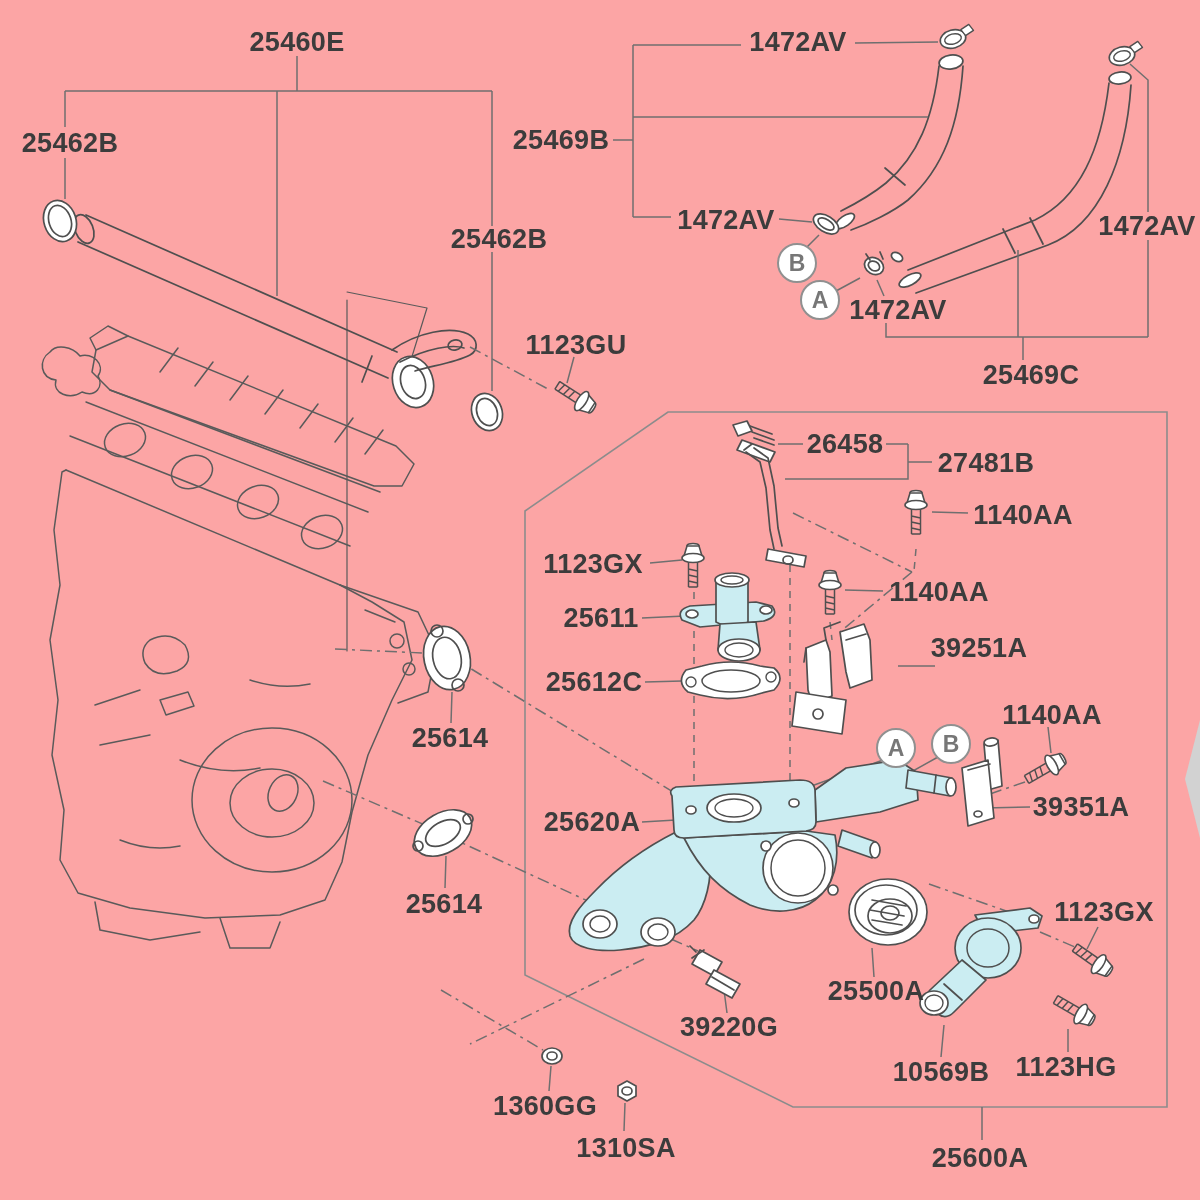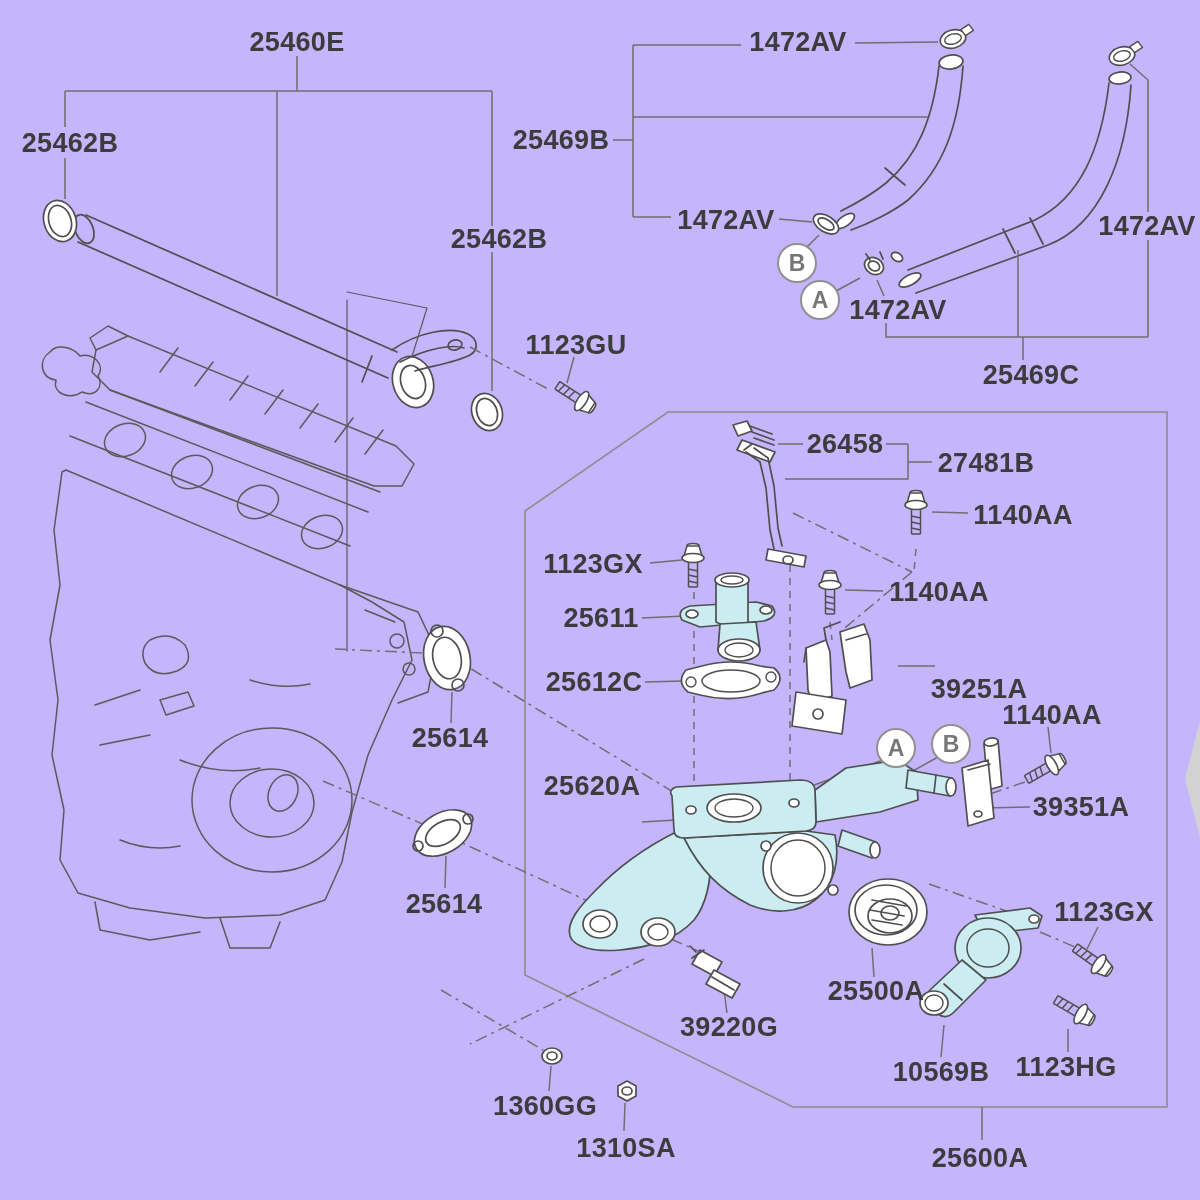--- a/index.html
+++ b/index.html
@@ -1,16 +1,16 @@
 <!DOCTYPE html>
 <html><head>
 <meta charset="utf-8">
 <style>
   html,body{margin:0;padding:0;background:#fff;}
-  #stage{position:relative;width:1200px;height:1200px;background:#c4b5fd;overflow:hidden;
+  #stage{position:relative;width:1200px;height:1200px;background:#fca5a5;overflow:hidden;
          font-family:"Liberation Sans", sans-serif;}
   #art{position:absolute;left:0;top:0;}
   .s{stroke:#4f4f4f;stroke-width:1.7;fill:none;stroke-linecap:round;stroke-linejoin:round;}
   .eng{stroke:#5a5a5a;stroke-width:1.5;fill:none;stroke-linecap:round;stroke-linejoin:round;}
   .wf{fill:#ffffff;stroke:#4f4f4f;stroke-width:1.7;stroke-linejoin:round;}
   .cy{fill:#cbedf2;stroke:#4f4f4f;stroke-width:1.7;stroke-linejoin:round;}
   .lead{stroke:#6f6f6f;stroke-width:1.5;fill:none;}
   .bound{stroke:#8c8c8c;stroke-width:1.6;fill:none;}
   .dd{stroke-dasharray:12 5 3 5;}
   .dsh{stroke-dasharray:7 6;}
@@ -332,24 +332,24 @@
 <div class="lbl" style="left:1147px;top:226px">1472AV</div>
 <div class="lbl" style="left:898px;top:310px">1472AV</div>
 <div class="lbl" style="left:1031px;top:375px">25469C</div>
 <div class="lbl" style="left:845px;top:444px">26458</div>
 <div class="lbl" style="left:986px;top:463px">27481B</div>
 <div class="lbl" style="left:1023px;top:515px">1140AA</div>
 <div class="lbl" style="left:593px;top:564px">1123GX</div>
 <div class="lbl" style="left:601px;top:618px">25611</div>
 <div class="lbl" style="left:939px;top:592px">1140AA</div>
 <div class="lbl" style="left:594px;top:682px">25612C</div>
-<div class="lbl" style="left:979px;top:689px">39251A</div>
+<div class="lbl" style="left:979px;top:648px">39251A</div>
 <div class="lbl" style="left:1052px;top:715px">1140AA</div>
 <div class="lbl" style="left:1081px;top:807px">39351A</div>
-<div class="lbl" style="left:592px;top:786px">25620A</div>
+<div class="lbl" style="left:592px;top:822px">25620A</div>
 <div class="lbl" style="left:450px;top:738px">25614</div>
 <div class="lbl" style="left:444px;top:904px">25614</div>
 <div class="lbl" style="left:876px;top:991px">25500A</div>
 <div class="lbl" style="left:729px;top:1027px">39220G</div>
 <div class="lbl" style="left:1104px;top:912px">1123GX</div>
 <div class="lbl" style="left:941px;top:1072px">10569B</div>
 <div class="lbl" style="left:1066px;top:1067px">1123HG</div>
 <div class="lbl" style="left:545px;top:1106px">1360GG</div>
 <div class="lbl" style="left:626px;top:1148px">1310SA</div>
 <div class="lbl" style="left:980px;top:1158px">25600A</div>

